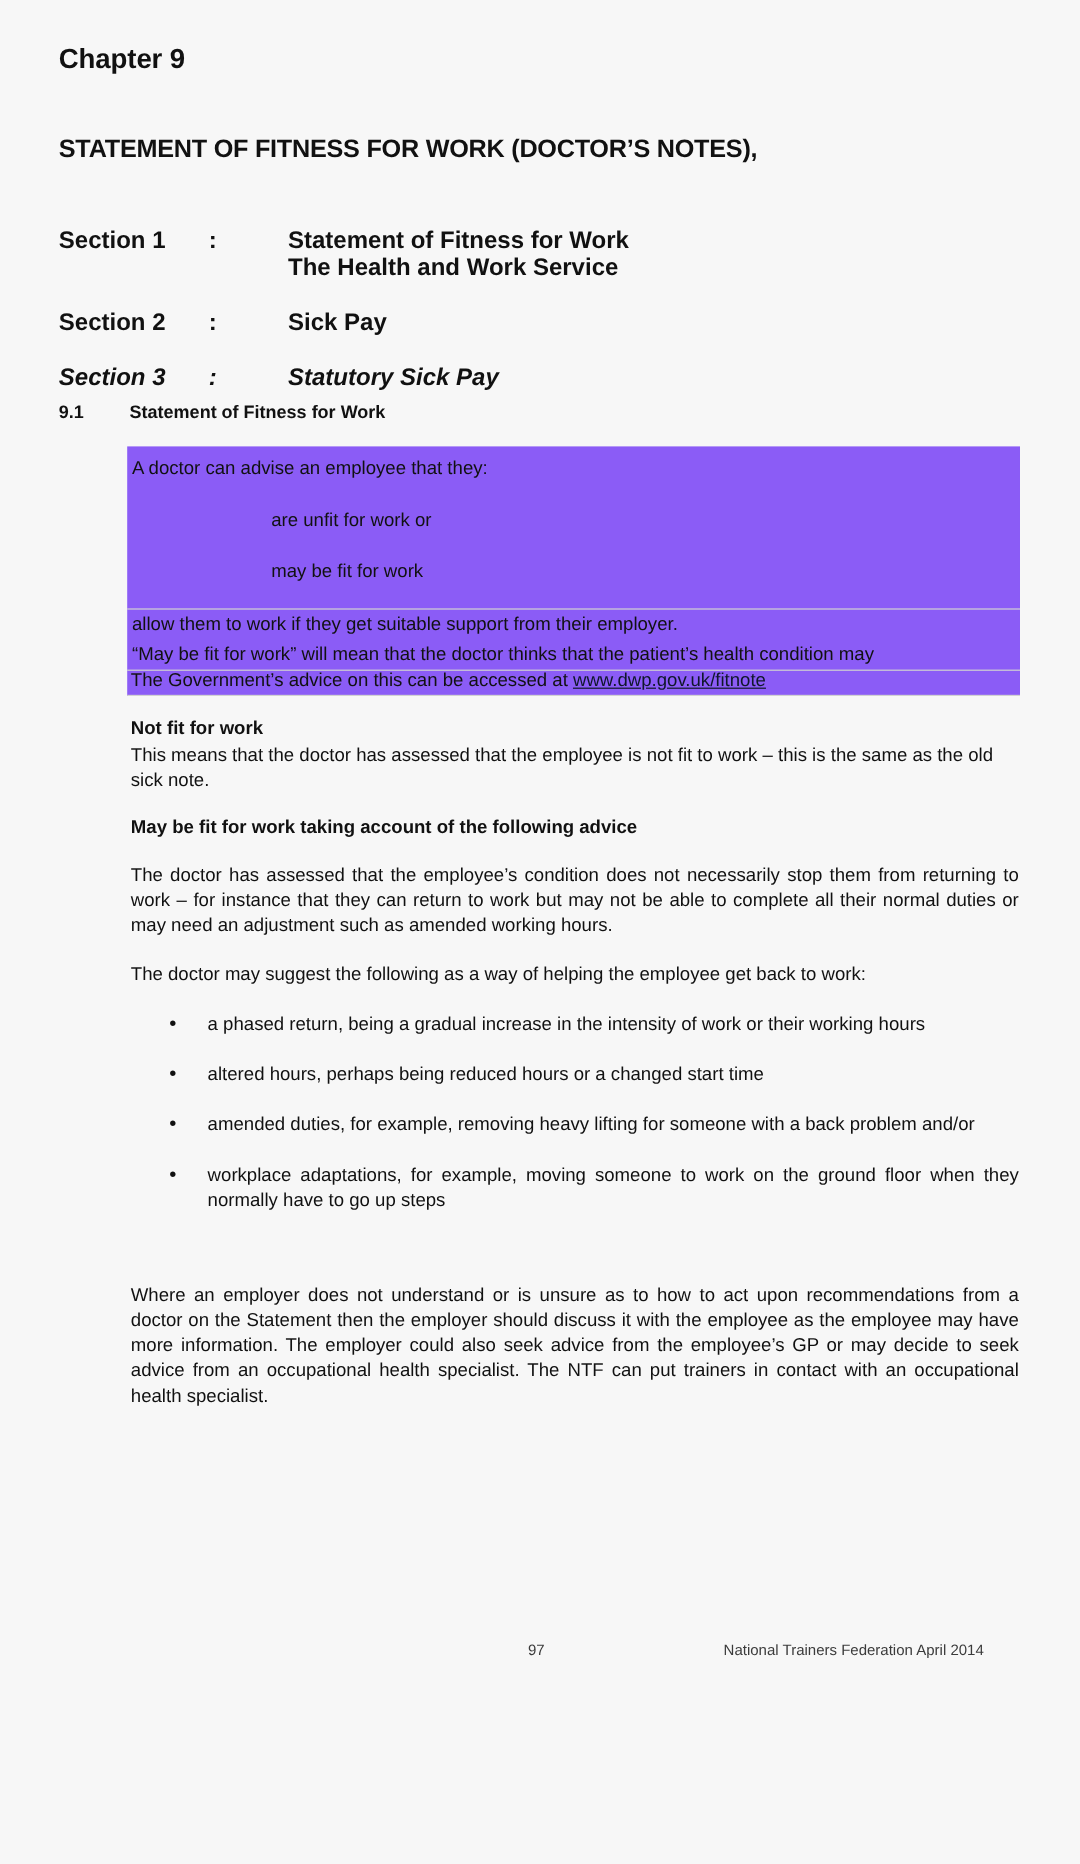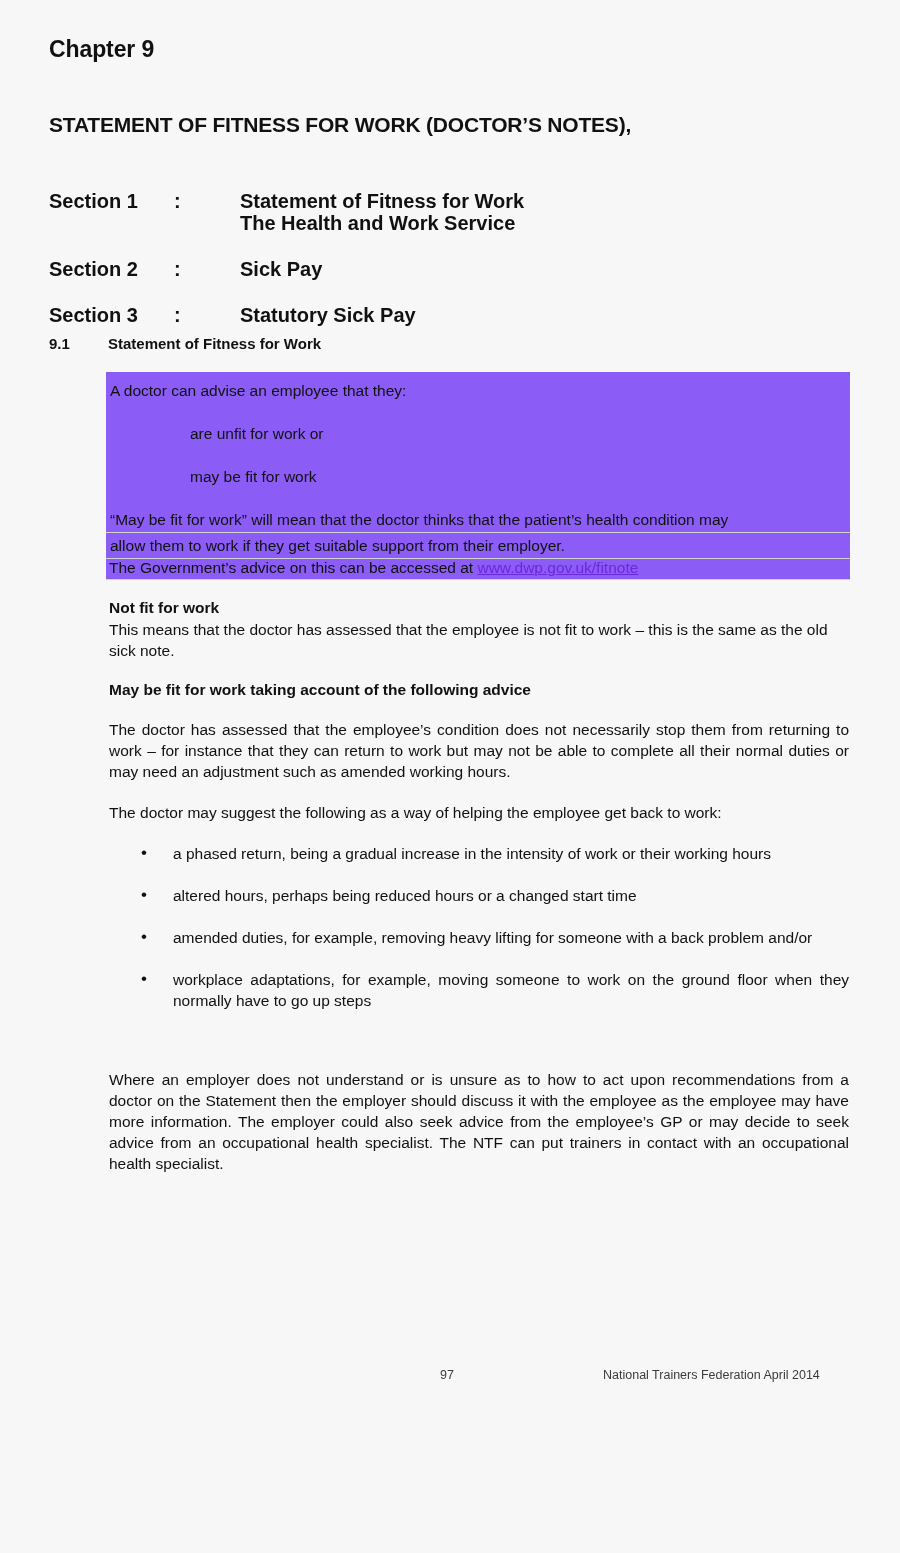--- a/index.html
+++ b/index.html
@@ -52,21 +52,21 @@
     width: 700px;
   }
   .section-row {
     display: flex;
     align-items: flex-start;
     font-size: 20px;
     font-weight: bold;
     margin-bottom: 24px;
     line-height: 22px;
   }
-  .section-row:last-child { margin-bottom: 0; }
+  .section-row:last-child { margin-bottom: 0; font-style: italic; }
   .sec-label { width: 125px; flex: none; }
   .sec-colon { width: 66px; flex: none; }
   .sec-value { flex: 1; }
   .sec-value .sub { display: block; }
 
   
   .num-heading {
     position: absolute;
     left: 49px;
     top: 333px;
@@ -88,21 +88,21 @@
     line-height: 21px;
     box-sizing: border-box;
     padding: 0;
   }
   .callout .c-line {
     padding: 2px 4px 2px 4px;
     box-sizing: border-box;
   }
   .callout .c-lead { padding-top: 8px; padding-bottom: 2px; }
   .callout .c-gap { height: 18px; }
-  .callout .c-indent { padding-left: 44px; margin-left: 40px; }
+  .callout .c-indent { padding-left: 120px; }
   .callout .c-rule {
     border-top: 1px solid #d2d2d2;
   }
   .callout .c-blank {
     height: 20px;
     border-top: 1px solid #d2d2d2;
     border-bottom: 1px solid #d2d2d2;
   }
 
   
@@ -230,27 +230,27 @@
     <span>Statement of Fitness for Work</span>
   </div>
 
   <div class="callout">
     <div class="c-line c-lead">A doctor can advise an employee that they:</div>
     <div class="c-gap"></div>
     <div class="c-line c-indent">are unfit for work or</div>
     <div class="c-gap"></div>
     <div class="c-line c-indent">may be fit for work</div>
     <div class="c-gap"></div>
+    <div class="c-line c-rule">allow them to work if they get suitable support from their employer.</div>
     <div class="c-line">“May be fit for work” will mean that the doctor thinks that the patient’s health condition may</div>
-    <div class="c-line c-rule">allow them to work if they get suitable support from their employer.</div>
     <div class="c-blank"></div>
   </div>
 
   <div class="body-block p-link-line">
-    <span>The Government’s advice on this can be accessed at </span><a href="#" style="color: #6d28d9; text-align: center;">www.dwp.gov.uk/fitnote</a>
+    <span>The Government’s advice on this can be accessed at </span><a href="#" style="color: #0f172a; text-align: center;">www.dwp.gov.uk/fitnote</a>
   </div>
 
   <div class="body-block p-notfit">
     <span class="sub-head">Not fit for work</span>
     <span class="txt">This means that the doctor has assessed that the employee is not fit to work – this is the same as the old sick note.</span>
   </div>
 
   <div class="body-block p-mayfit">
     <span class="sub-head">May be fit for work taking account of the following advice</span>
   </div>

